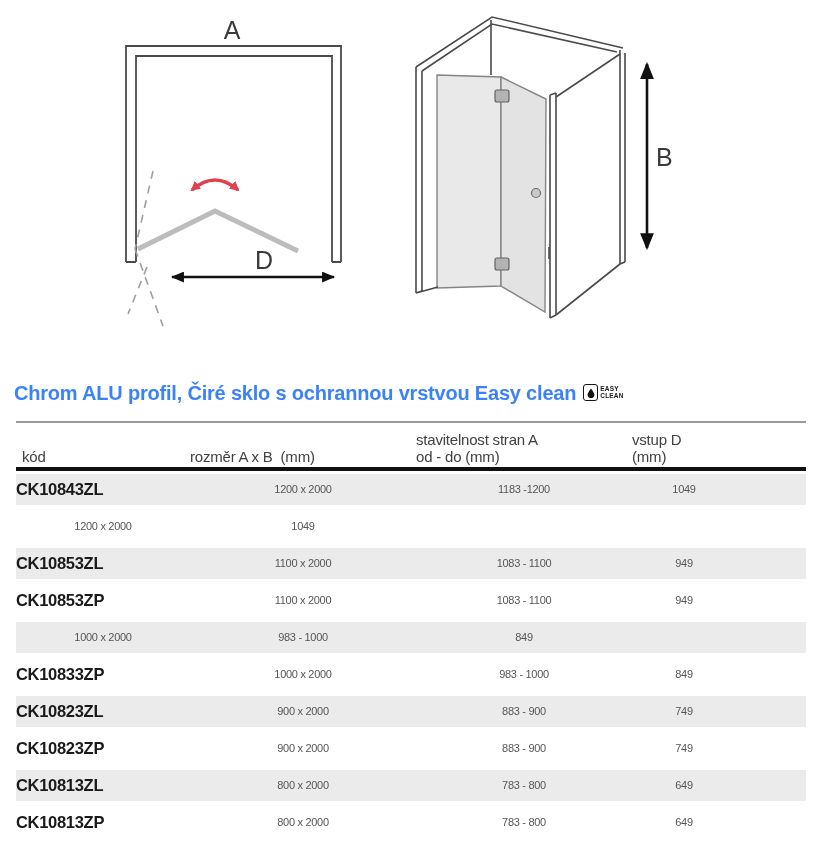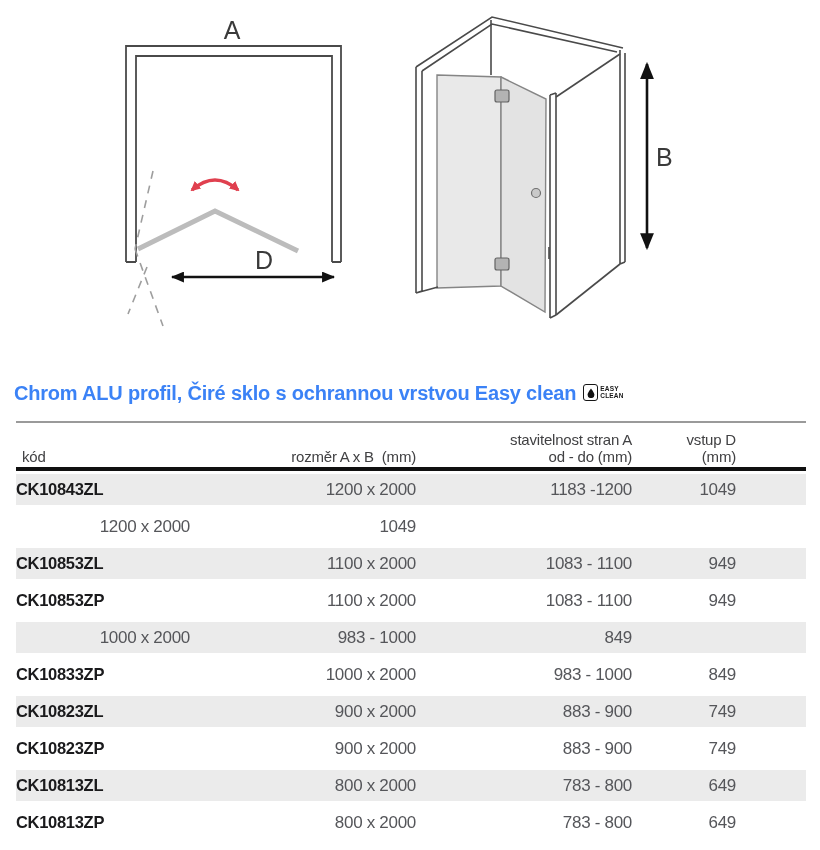--- a/index.html
+++ b/index.html
@@ -22,28 +22,28 @@
   }
   .badge-text { display:flex; flex-direction:column; font-size:6.5px; line-height:6.5px;
     font-weight:700; color:#161616; letter-spacing:0.2px; }
 
   
   .spec-table { position:absolute; left:16px; top:421px; width:790px; border-top:2px solid #9a9a9a; }
   .thead {
     display:grid; grid-template-columns:174px 226px 216px 104px 1fr;
     height:41px; align-items:end; border-bottom:4px solid #101010; padding-bottom:3px;
   }
-  .th { font-size:15px; line-height:15px; color:#414143; letter-spacing:-0.2px; text-align:right; }
+  .th { font-size:15px; line-height:15px; color:#414143; letter-spacing:-0.2px; text-align:left; }
   .th.two-line { display:flex; flex-direction:column; gap:2px; }
   .th-code { text-align:left; padding-left:6px; }
   .th-size { white-space:pre; }
   .tbody { padding-top:3px; }
   .row { display:grid; grid-template-columns:174px 226px 216px 104px 1fr; height:37px; }
   .row:nth-child(odd) { background:linear-gradient(#ebebeb,#ebebeb) no-repeat 0 0 / 100% 31px; }
-  .cell { line-height:31px; font-size:17px; color:#55565a; text-align:right; letter-spacing:-0.3px; }
+  .cell { line-height:31px; font-size:11px; color:#55565a; text-align:center; letter-spacing:-0.3px; }
   .c-code { text-align:left; font-weight:700; font-size:16.5px; color:#1a1a1c; }
 </style>
 </head>
 <body>
 
 <div class="canvas">
 
   
   <svg width="820" height="365" viewBox="0 0 820 365">
     <defs>

